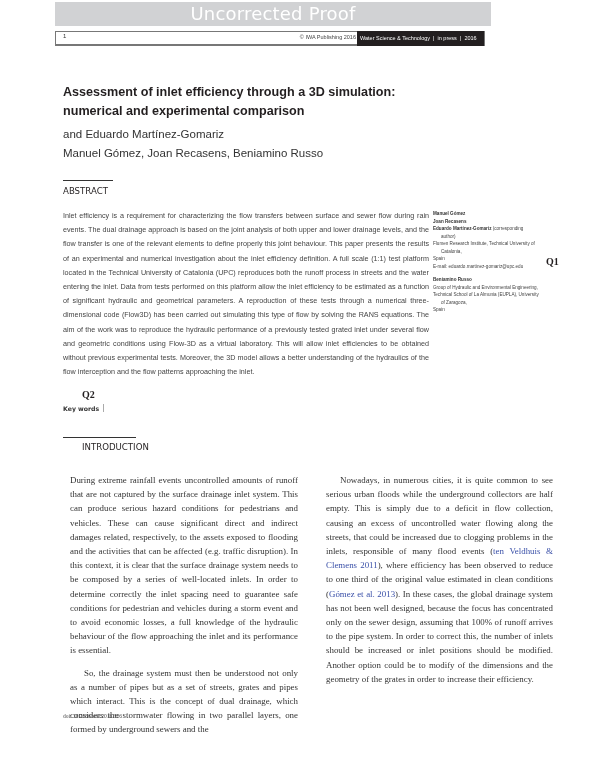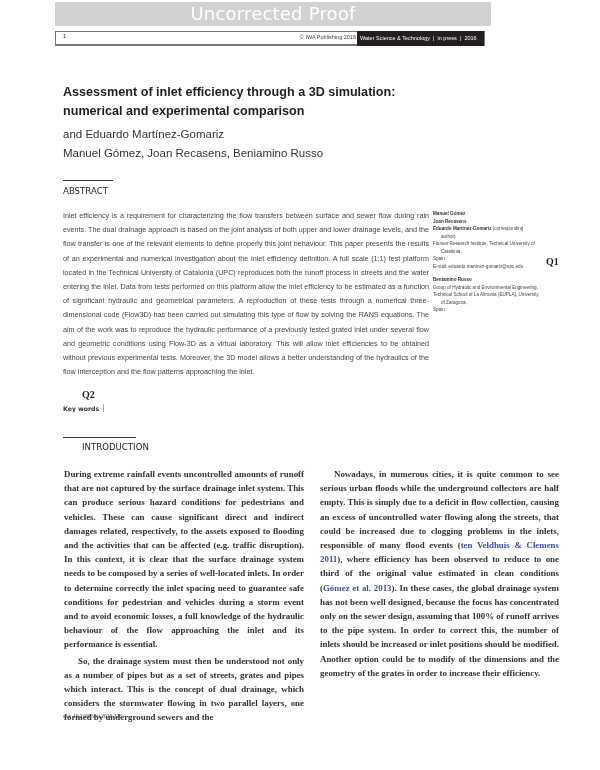--- a/index.html
+++ b/index.html
@@ -16,21 +16,21 @@
   .sechead { position:absolute; font-family:"DejaVu Sans", sans-serif; font-weight:normal; font-size:8.6px; color:#231f20; }
   #abstract-text { left:63px; top:209px; width:366px; font-size:7.2px; line-height:14.2px; color:#444; text-align:justify; }
   #keywords { left:63px; top:404px; font-family:"DejaVu Sans", sans-serif; font-weight:bold; font-size:6.2px; color:#333; }
   #keywords .bar { display:inline-block; width:1px; height:8px; background:#aaa; margin-left:4px; vertical-align:-1px; }
   .qmark { position:absolute; font-family:"Liberation Serif", serif; font-weight:bold; font-size:10px; color:#231f20;padding-left:38px; }
   #side { left:433px; top:210px; width:160px; font-size:4.6px; line-height:7.5px; color:#444; }
   #side .nm { font-weight:bold; color:#333; }
   #side .ind { padding-left:8px; }
   #side .gap { height:6px; }
   .col { position:absolute; top:465px; font-family:"Liberation Serif", serif; font-size:8.9px; line-height:14.2px; color:#333; text-align:justify; }
-  .col p { margin:2px;font-weight:bold; }
+  .col p { margin:8px; }
   .col p.indent { text-indent:14px; }
   #col-left { left:62px; width:244px; }
   #col-right { left:318px; width:243px; }
   .cite { color:#3a50a8; }
   #doi { left:63px; top:713px; font-family:"Liberation Serif", serif; font-size:5.5px; color:#444; }
 </style>
 </head>
 <body>
 
 <div id="banner" class="abs">Uncorrected Proof</div>

